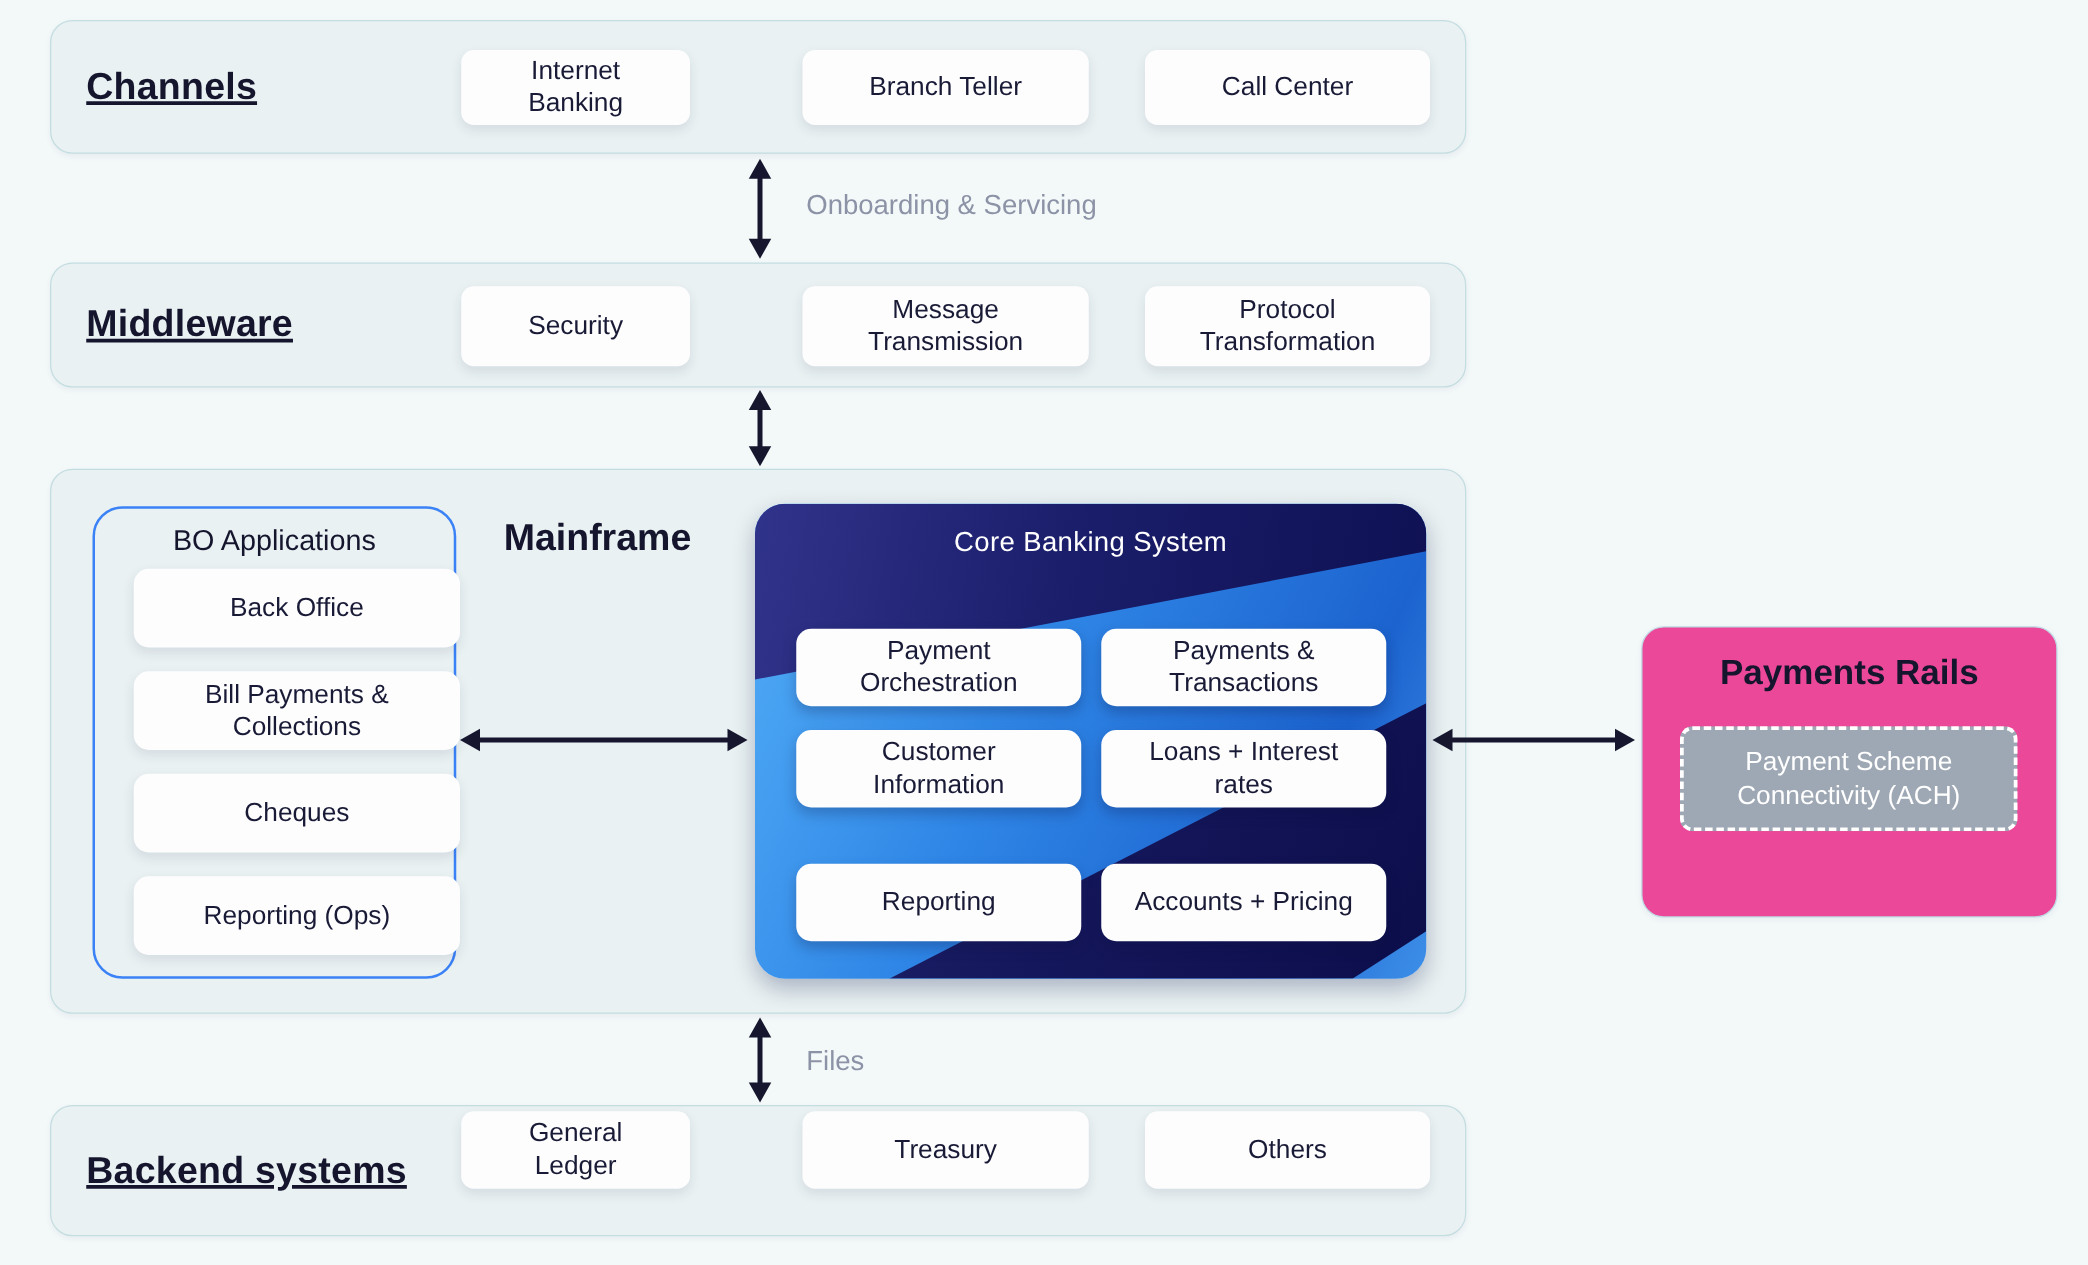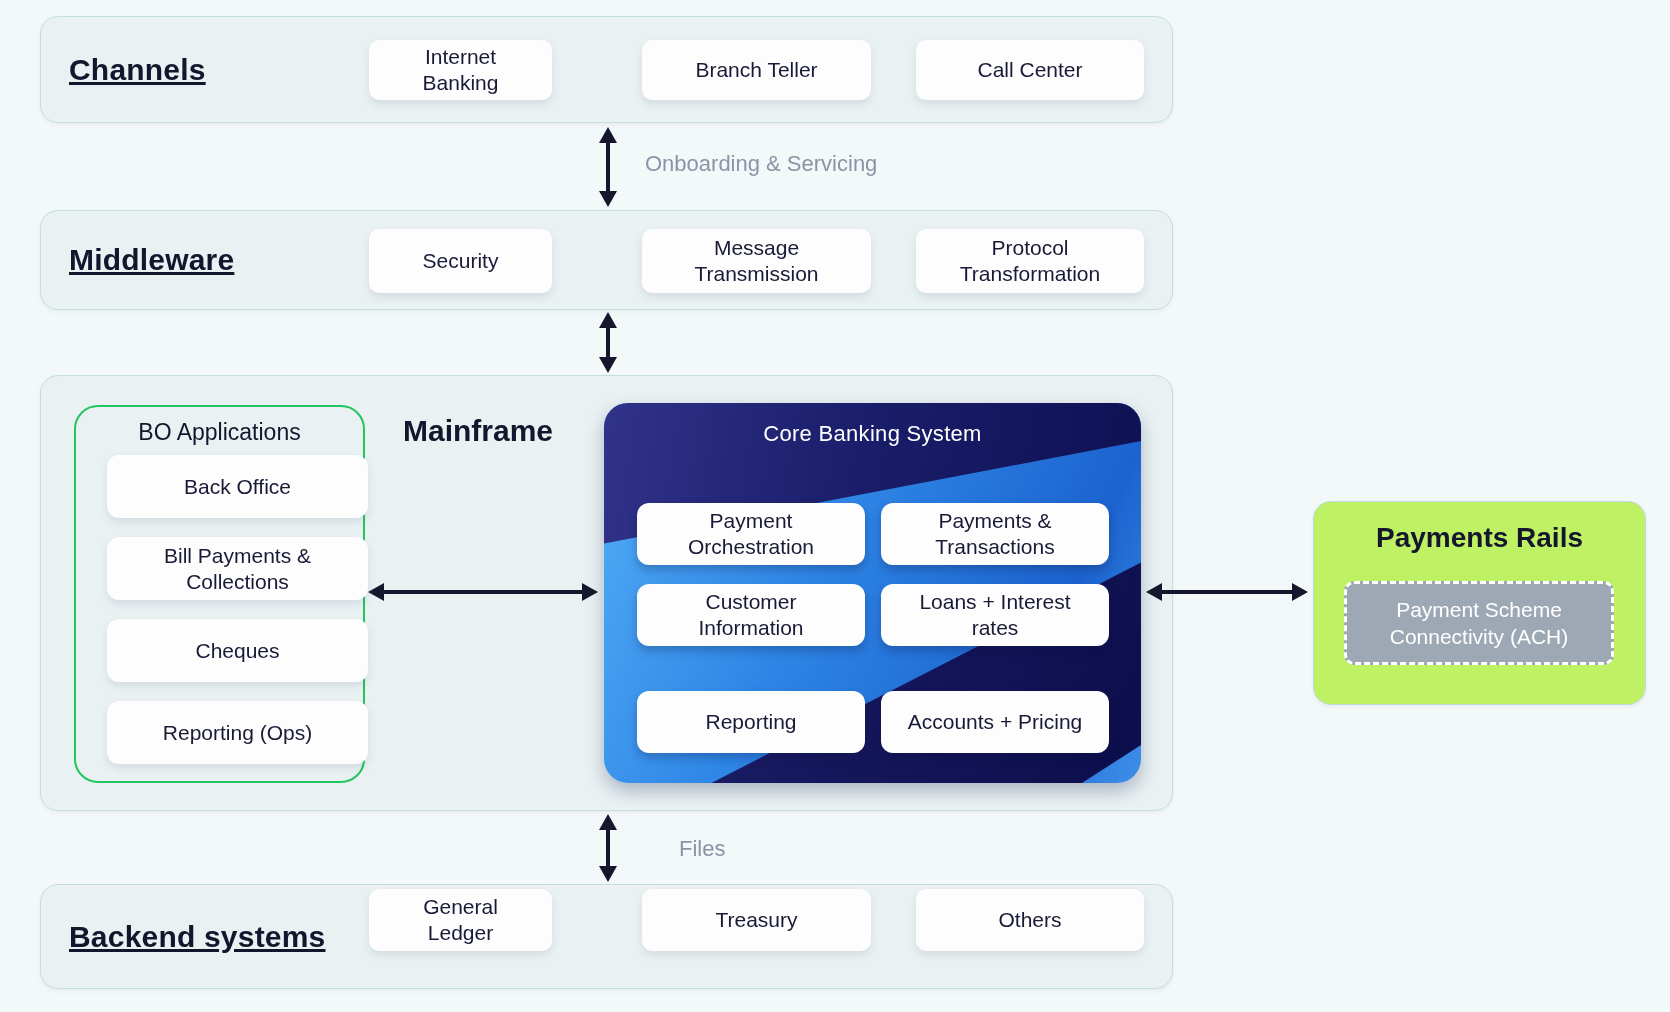--- a/index.html
+++ b/index.html
@@ -12,21 +12,21 @@
     background:#e9f1f2;
     border:1.5px solid #c4dde1;
     border-radius:18px;
     box-shadow:0 2px 5px rgba(26,39,88,0.05);
     box-sizing:border-box;
   }
   #panel-channels  {left:40px; top:16px;  width:1133px; height:107px;}
   #panel-middleware{left:40px; top:210px; width:1133px; height:100px;}
   #panel-mainframe {left:40px; top:375px; width:1133px; height:436px;}
   #panel-backend   {left:40px; top:884px; width:1133px; height:105px;}
-  #panel-rails     {left:1313px; top:501px; width:333px; height:204px; background:#bef264; border-color:#bed9e3;}
+  #panel-rails     {left:1313px; top:501px; width:333px; height:233px; background:#ec4899; border-color:#bed9e3;}
 
   .panel-label{
     position:absolute; left:28px; top:0; bottom:0;
     display:flex; align-items:center;
     font-size:30px; font-weight:600; letter-spacing:.2px; color:#15162e;text-decoration:underline;
   }
 
   
   .slot{
     position:absolute;
@@ -41,21 +41,21 @@
   .col1{left:328px; width:183px;}
   .col2{left:601px; width:229px;}
   .col3{left:875px; width:228px;}
   .row-channels{top:23px; height:60px;}
   .row-middleware{top:18px; height:64px;}
   .row-backend{top:4px; height:62px;}
 
   
   .bo-box{
     position:absolute; left:33px; top:29px; width:291px; height:378px;
-    border:2px solid #22c55e; border-radius:24px; box-sizing:border-box;
+    border:2px solid #3b82f6; border-radius:24px; box-sizing:border-box;
   }
   .bo-title{
     position:absolute; top:12px; left:0; right:0;
     text-align:center; font-size:23px; font-weight:500; color:#15162e;
   }
   .bo-card{
     position:absolute; left:31px; width:261px; height:63px;
     background:#fdfdfe; border-radius:12px;
     box-shadow:0 4px 9px rgba(26,39,88,0.10);
     display:flex; align-items:center; justify-content:center; text-align:center;
@@ -133,21 +133,21 @@
     border-top:9px solid transparent; border-bottom:9px solid transparent; border-right:16px solid #16172e;}
   .harrow::after{content:""; position:absolute; right:0; top:0;
     border-top:9px solid transparent; border-bottom:9px solid transparent; border-left:16px solid #16172e;}
   #arrow-bo-core{left:368px; top:583px; width:230px;}
   #arrow-core-rails{left:1146px; top:583px; width:162px;}
 
   .flow-label{
     position:absolute; font-size:22px; font-weight:400; color:#8d93a6; white-space:nowrap;
   }
   #label-onboarding{left:645px; top:151px;}
-  #label-files{left:679px; top:836px;}
+  #label-files{left:645px; top:836px;}
 </style>
 </head>
 <body>
 
 <div class="canvas">
 
   <section class="panel" id="panel-channels">
     <div class="panel-label">Channels</div>
     <div class="slot col1 row-channels">Internet Banking</div>
     <div class="slot col2 row-channels">Branch Teller</div>

